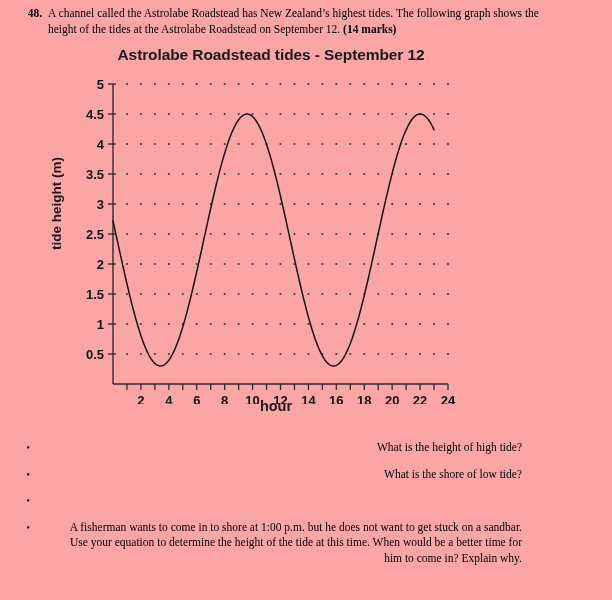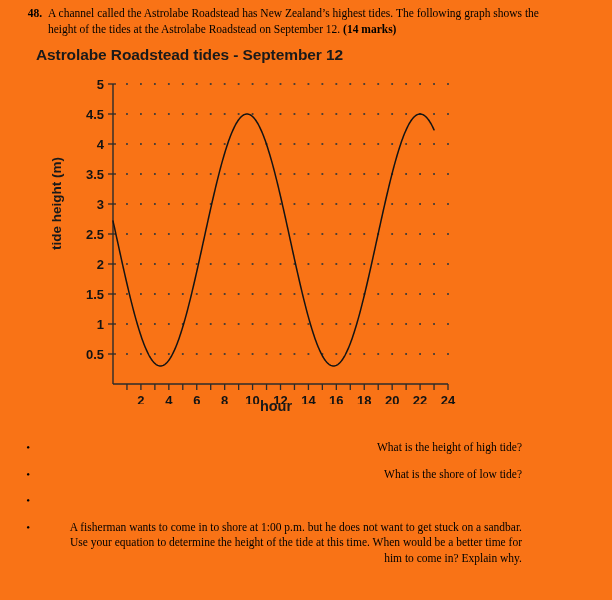--- a/index.html
+++ b/index.html
@@ -8,21 +8,21 @@
     width: 612px; height: 600px;
     background: #ffffff;
     font-family: "Liberation Serif", serif;
     color: #000000;
     overflow: hidden;
   }
   #page {
     position: relative;
     width: 612px;
     height: 600px;
-    background: #f97316;
+    background: #fca5a5;
   }
 
   
   .q-block {
     position: absolute;
     left: 0; top: 6px;
     width: 612px;
     display: flex;
     align-items: flex-start;
   }
@@ -49,20 +49,21 @@
     position: absolute;
     left: 36px;
     top: 46px;
     width: 470px;
     height: 390px;
   }
   .chart-title {
     position: absolute;
     left: 0; top: 0;
     width: 470px;
+    text-align: center;
     font-family: "Liberation Sans", sans-serif;
     font-size: 15.5px;
     font-weight: 600;
     color: #1a1a1a;
     letter-spacing: -0.1px;
   }
   .ylabel {
     position: absolute;
     left: -60px;
     top: 150px;

